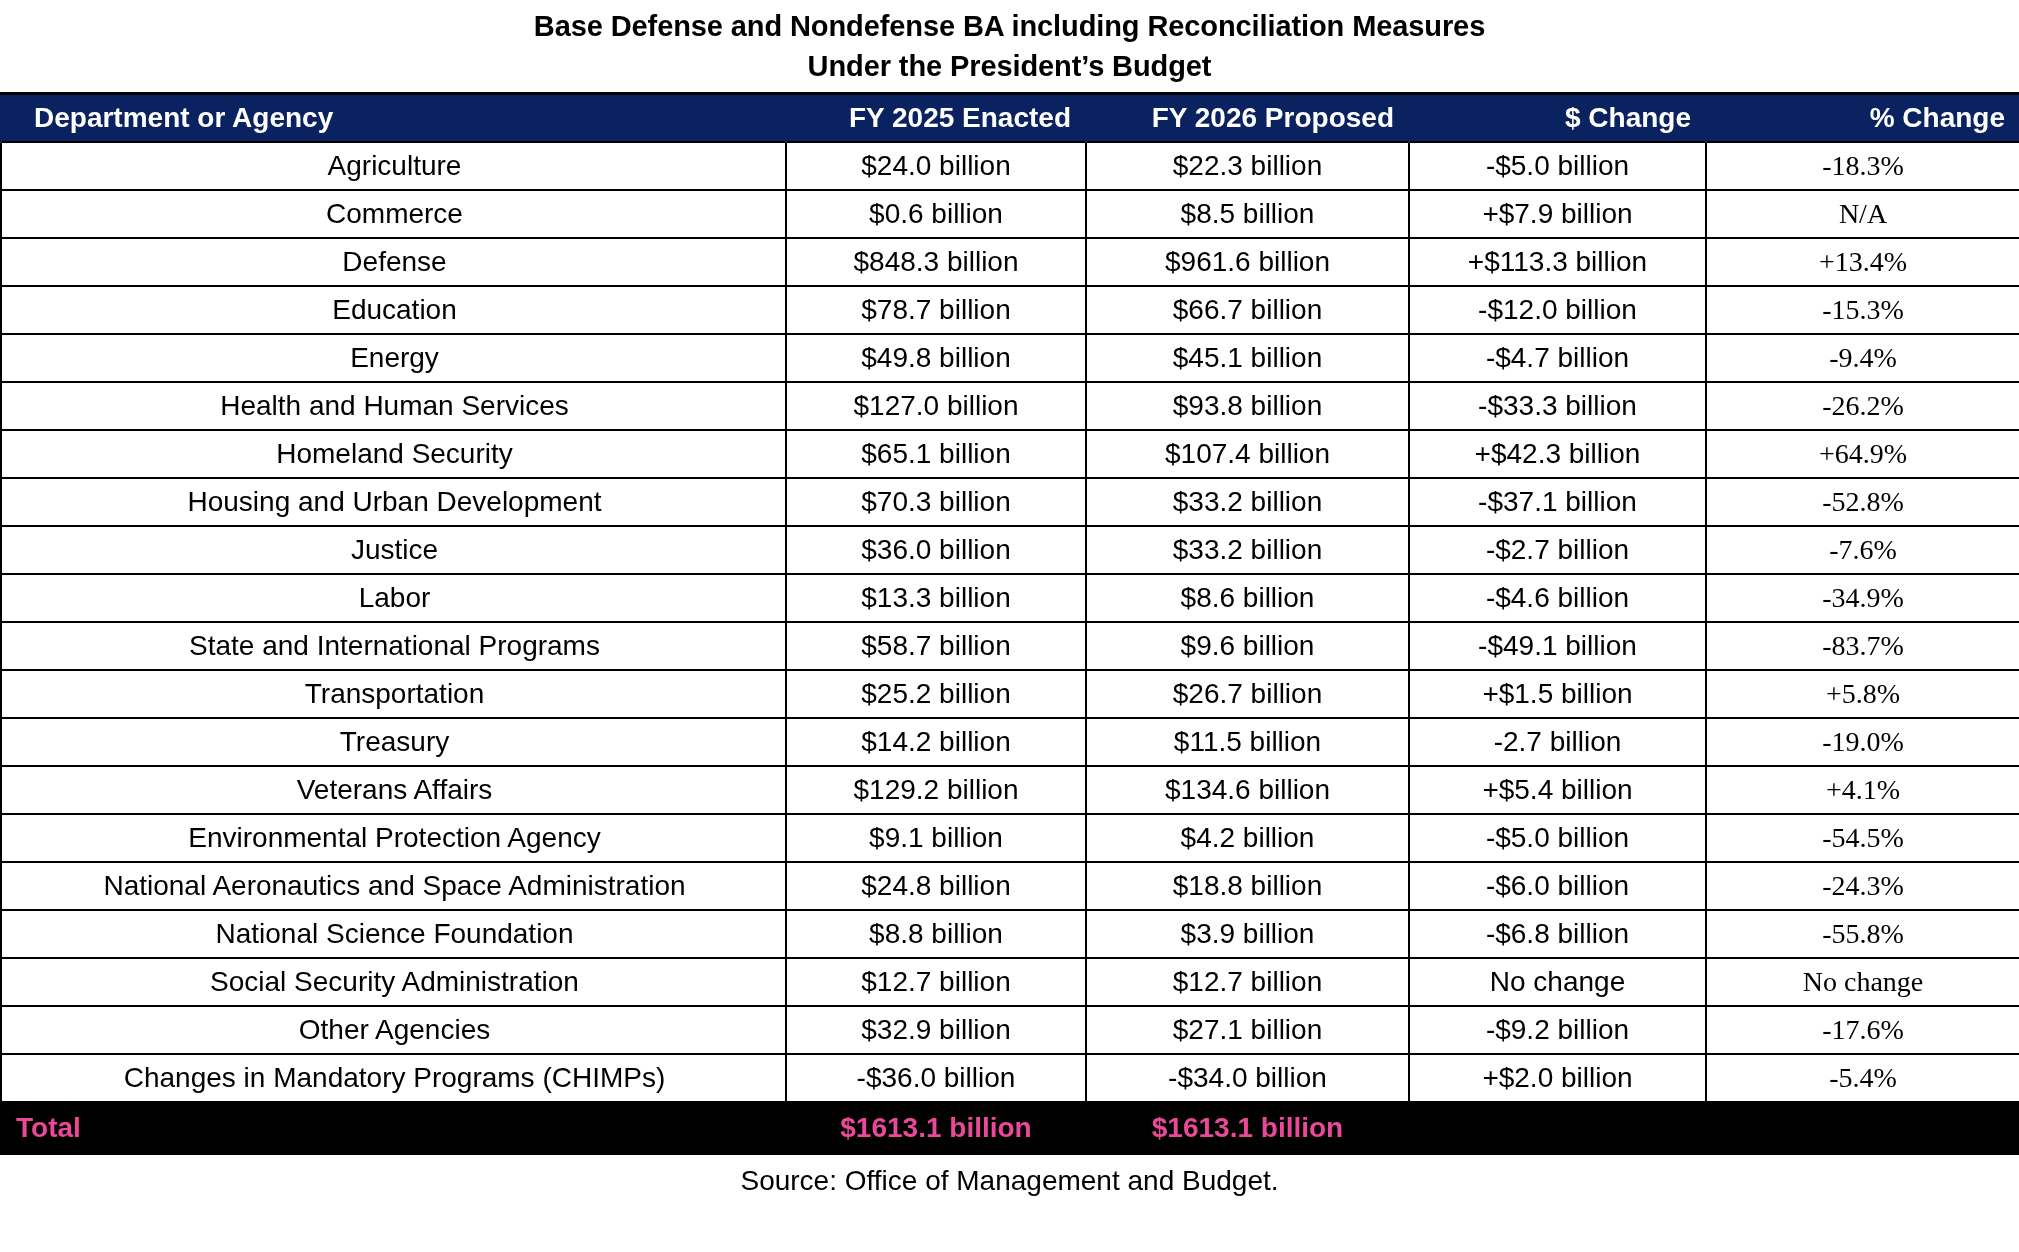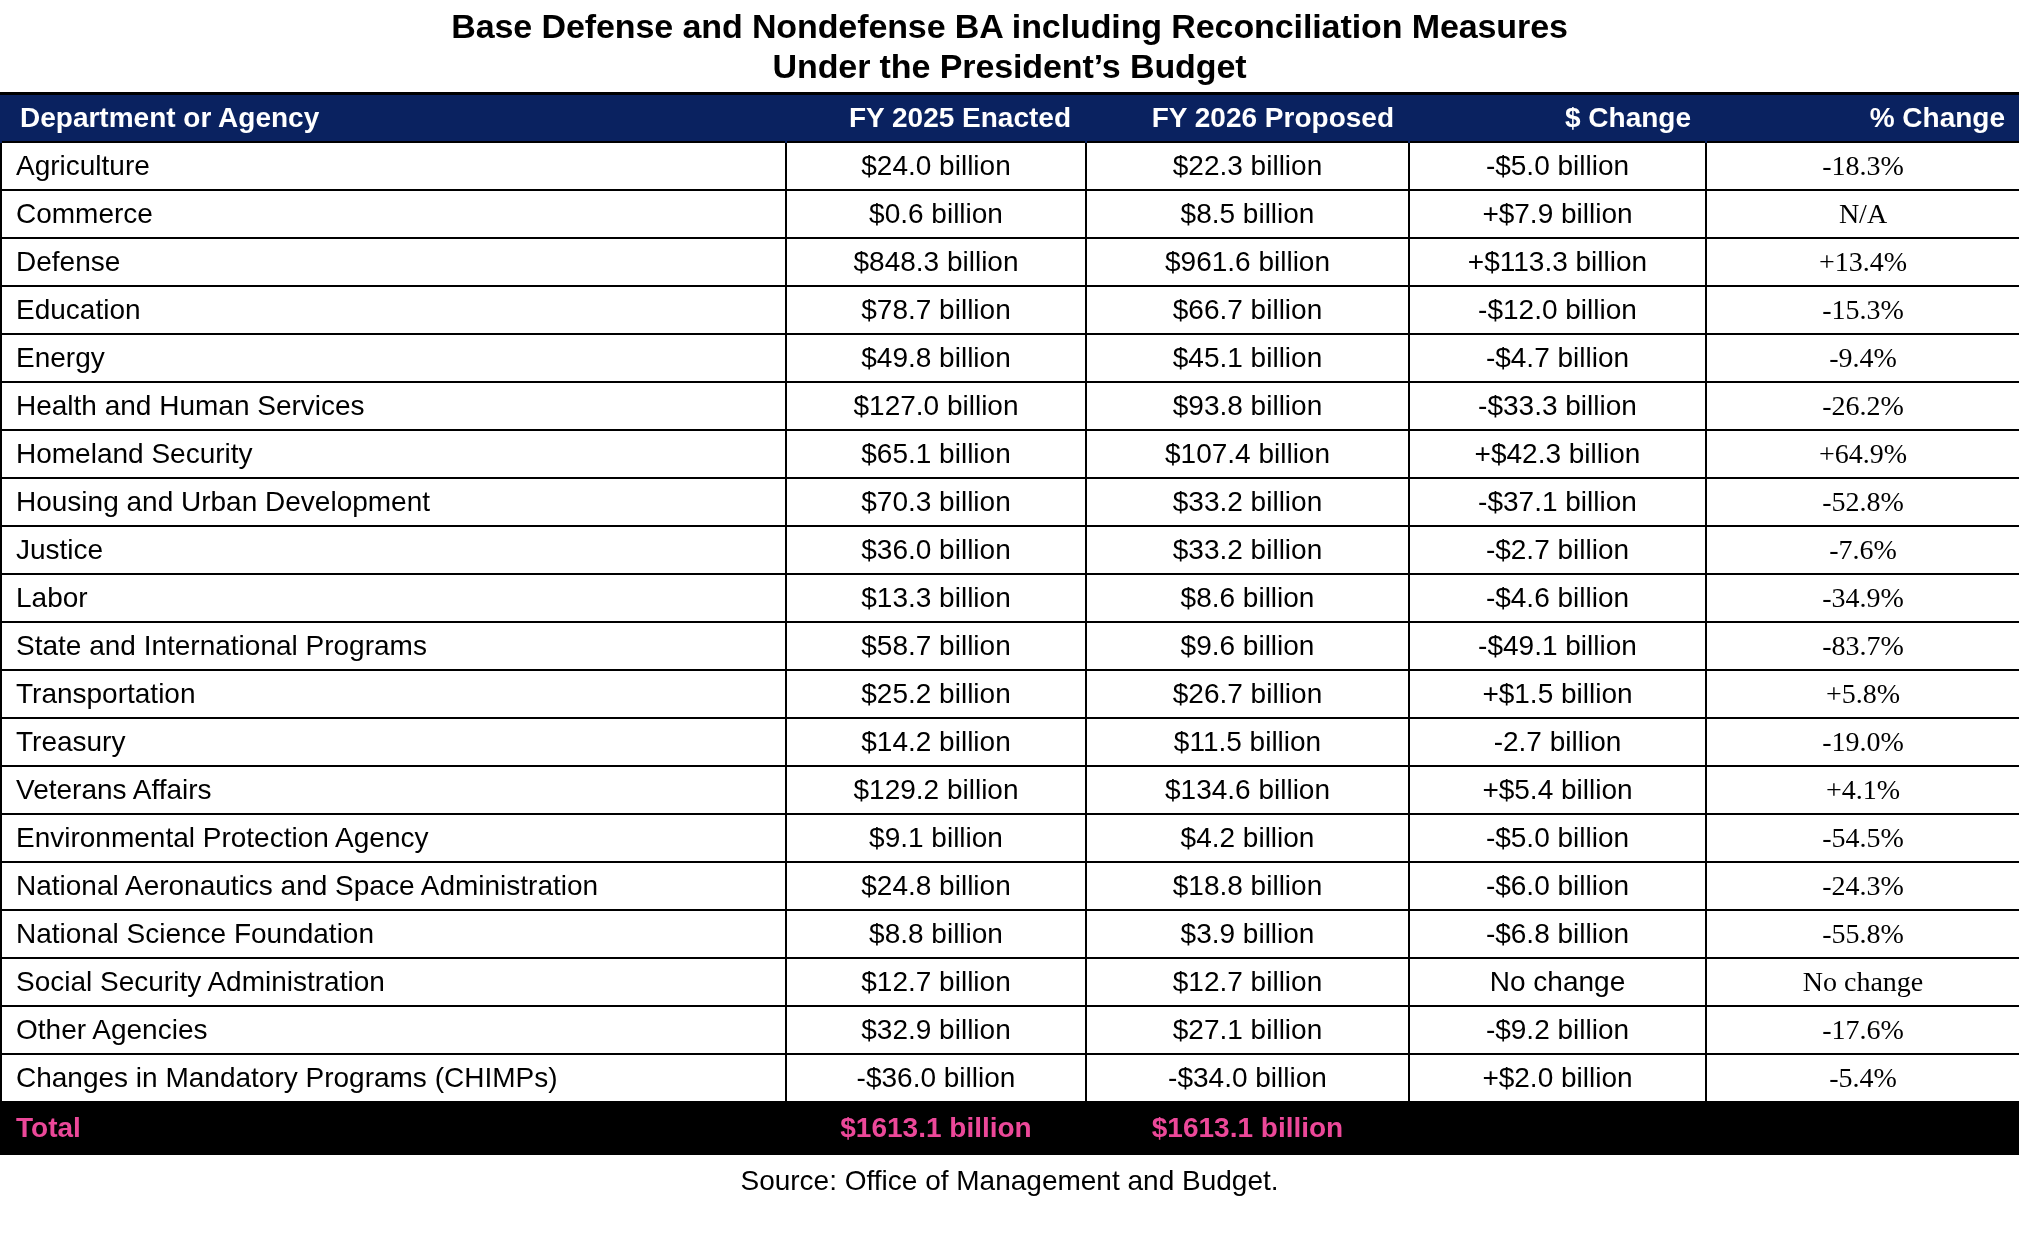--- a/index.html
+++ b/index.html
@@ -17,21 +17,21 @@
     overflow: hidden;
   }
 
   
   .title-block {
     width: 2019px;
     padding-top: 6px;
     text-align: center;
   }
   .title-line {
-    font-size: 34px;
+    font-size: 29px;
     font-weight: bold;
     color: #000000;
     line-height: 40px;
     letter-spacing: -0.1px;
     white-space: nowrap;
   }
 
   
   table.budget {
     width: 2019px;
@@ -53,37 +53,37 @@
     height: 48px;
     padding: 0 14px;
     border-left: 2px solid #0A2260;
     border-right: 2px solid #0A2260;
     text-align: right;
     white-space: nowrap;
     vertical-align: middle;
   }
   thead th.dept-head {
     text-align: left;
-    padding-left: 18px;
+    padding-left: 32px;
   }
   thead tr { border-top: 3px solid #000000; }
 
   tbody td {
     height: 48px;
     font-size: 28px;
     color: #000000;
     border: 2px solid #000000;
     padding: 0 12px;
     text-align: center;
     white-space: nowrap;
     vertical-align: middle;
     line-height: 1.05;
   }
   tbody td.dept {
-    text-align: left;
+    text-align: center;
     padding-left: 14px;
   }
   tbody td.pct {
     font-family: Liberation Serif, serif;
   }
 
   tr.total-row td {
     background: #000000;
     color: #ec4899;
     font-weight: bold;

